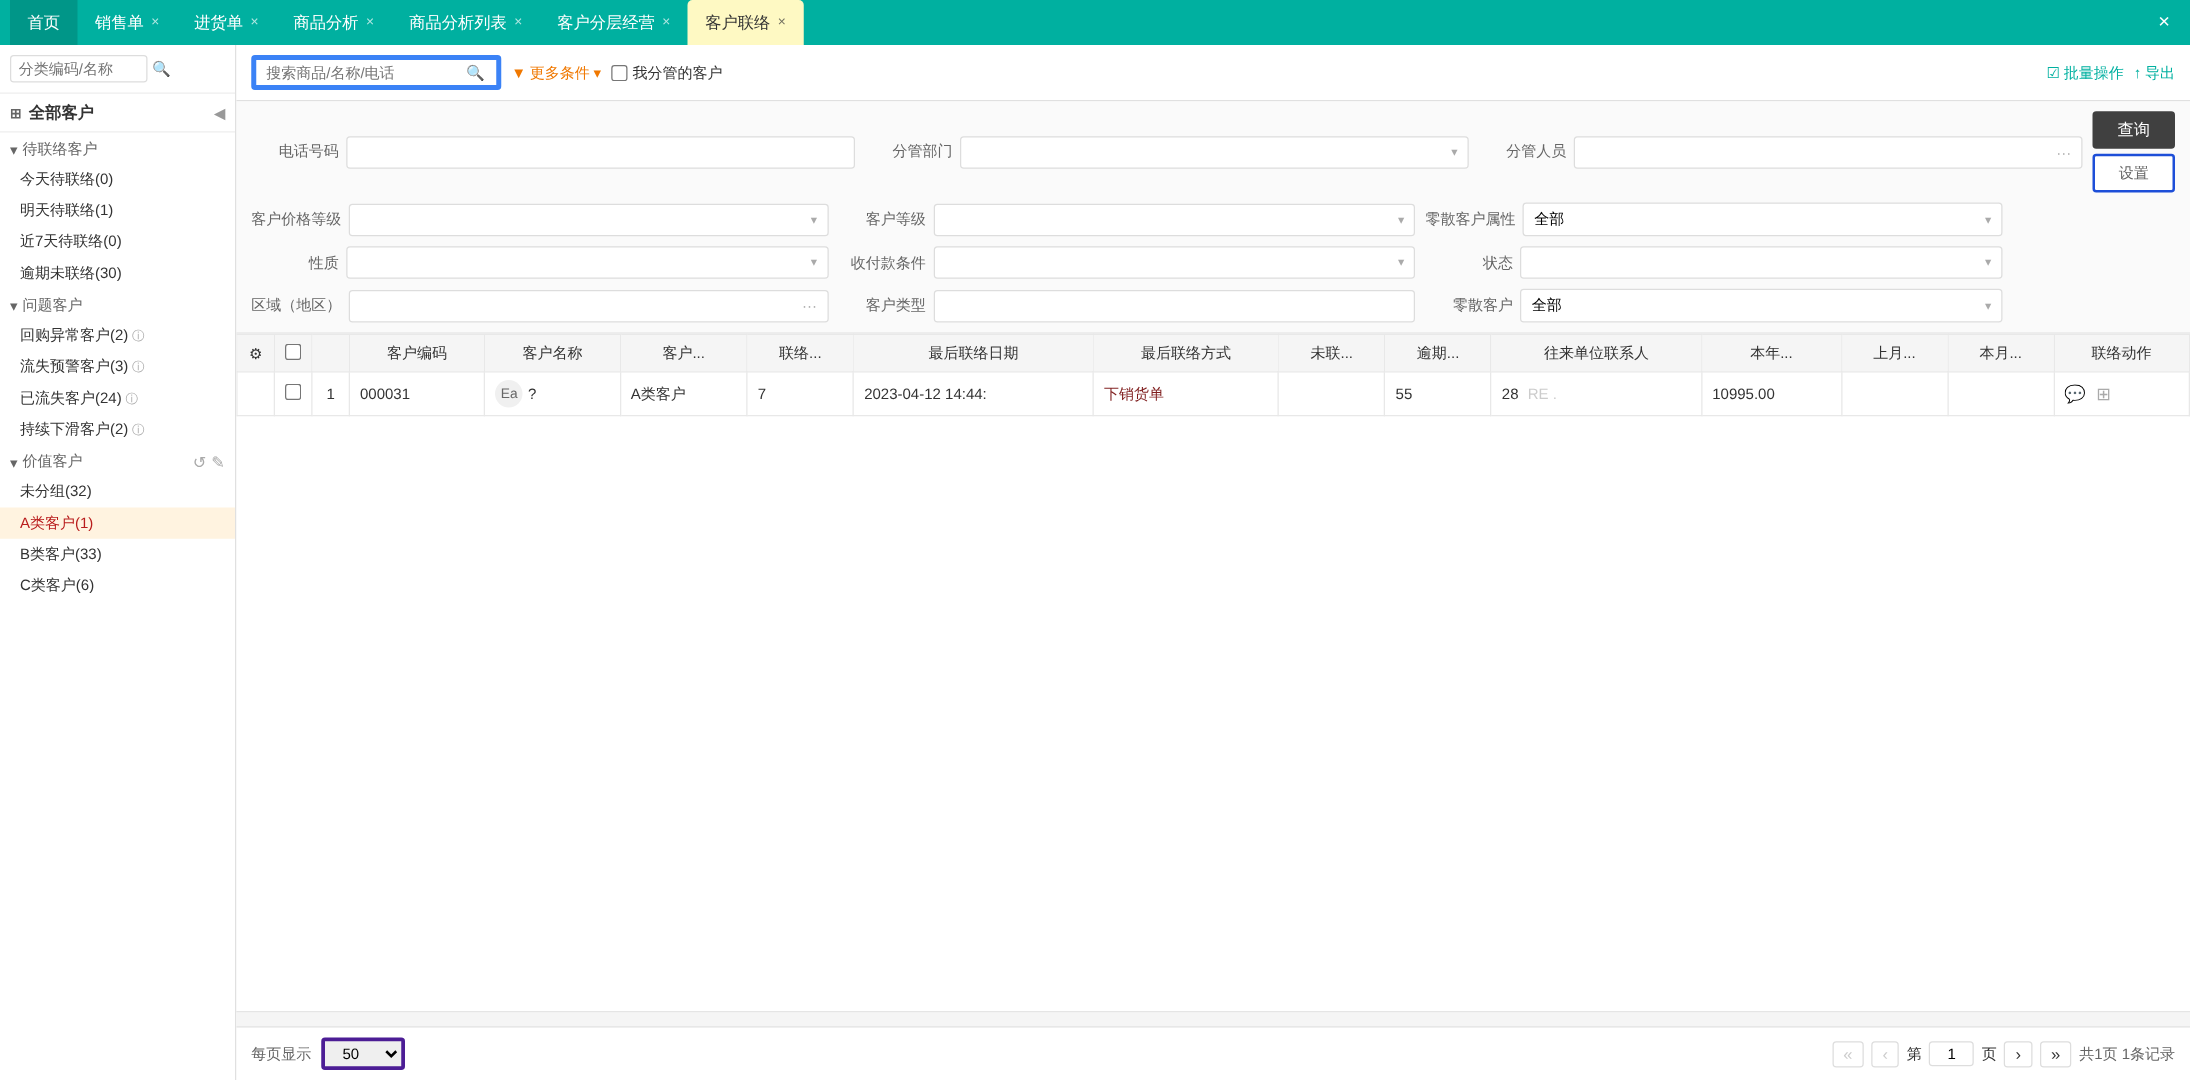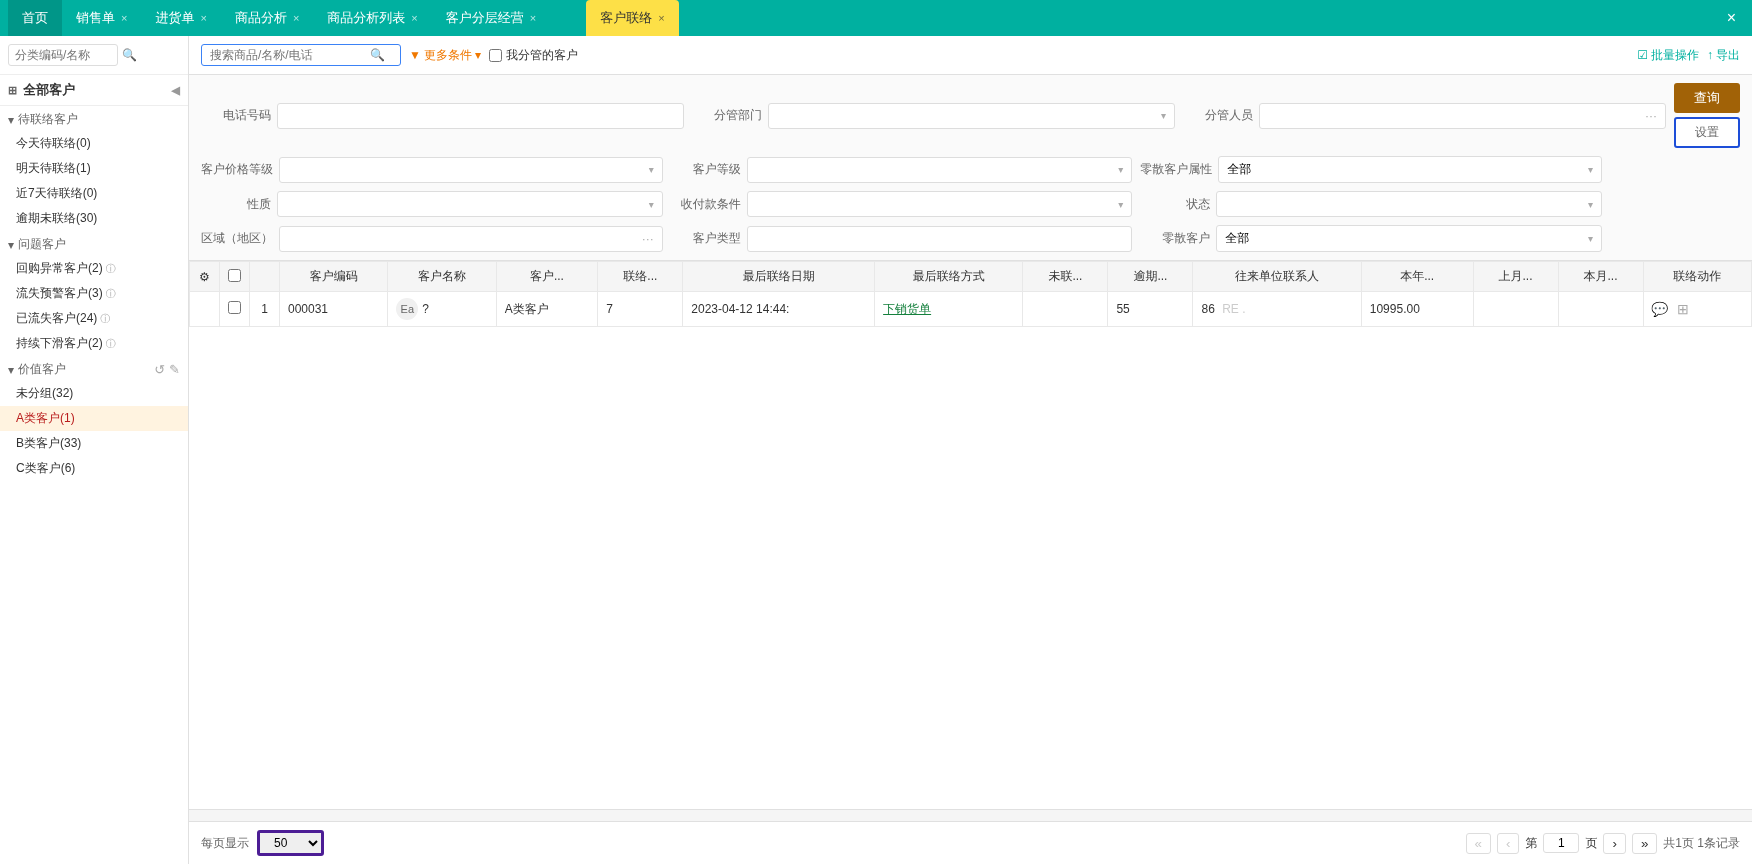--- a/index.html
+++ b/index.html
@@ -9,21 +9,21 @@
     .top-nav {
       display: flex; align-items: center;
       background: #00b0a0; height: 36px;
       padding: 0 8px; gap: 0;
     }
     .nav-item {
       color: #fff; padding: 0 14px; height: 36px; display: flex; align-items: center;
       cursor: pointer; font-size: 13px; white-space: nowrap; position: relative;
     }
     .nav-item.home { background: #009688; }
-    .nav-item.active { background: #fde047; color: #333; border-radius: 4px 4px 0 0; margin-left: 36px; }
+    .nav-item.active { background: #fef9c3; color: #333; border-radius: 4px 4px 0 0; }
     .nav-item .close-btn { margin-left: 6px; font-size: 11px; opacity: 0.7; }
     .nav-close-all { color: #fff; margin-left: auto; font-size: 16px; cursor: pointer; padding: 0 8px; }
 
     
     .main-layout { display: flex; height: calc(864px - 36px); }
 
     
     .sidebar {
       width: 189px; background: #fff; border-right: 1px solid #e0e0e0;
       display: flex; flex-direction: column; overflow-y: auto; flex-shrink: 0;
@@ -62,21 +62,21 @@
       flex: 1; display: flex; flex-direction: column; overflow: hidden;
     }
 
     
     .filter-bar {
       background: #fff; padding: 8px 12px;
       border-bottom: 1px solid #e0e0e0;
       display: flex; align-items: center; gap: 8px;
     }
     .filter-search-input {
-      display: flex; align-items: center; border: 1px solid #3b82f6;
+      display: flex; align-items: center; border: 4px solid #3b82f6;
       border-radius: 3px; padding: 3px 8px; width: 200px;
     }
     .filter-search-input input {
       border: none; outline: none; font-size: 12px; width: 160px;
     }
     .filter-more { color: #f07800; cursor: pointer; display: flex; align-items: center; gap: 3px; }
     .filter-my-customers { display: flex; align-items: center; gap: 4px; color: #333; cursor: pointer; }
     .filter-actions { margin-left: auto; display: flex; gap: 8px; align-items: center; }
     .btn-batch { color: #00b0a0; cursor: pointer; display: flex; align-items: center; gap: 3px; }
     .btn-export { color: #00b0a0; cursor: pointer; display: flex; align-items: center; gap: 3px; }
@@ -92,21 +92,21 @@
     }
     .filter-label { color: #666; white-space: nowrap; min-width: 70px; text-align: right; }
     .filter-input {
       flex: 1; border: 1px solid #ddd; border-radius: 3px; padding: 4px 8px;
       font-size: 12px; outline: none; background: #fff; cursor: pointer;
       display: flex; align-items: center; justify-content: space-between; min-height: 26px;
     }
     .filter-input .caret { color: #aaa; font-size: 10px; }
     .filter-input .dots { color: #aaa; font-size: 12px; }
     .btn-query {
-      background: #a16207; color: #fff; border: none; border-radius: 3px;
+      background: #404040; color: #fff; border: none; border-radius: 3px;
       padding: 6px 20px; cursor: pointer; font-size: 13px; align-self: flex-start;
     }
     .btn-settings {
       background: #fff; color: #666; border: 2px solid #1d4ed8; border-radius: 3px;
       padding: 5px 16px; cursor: pointer; font-size: 12px;
     }
     .btn-group { display: flex; flex-direction: column; gap: 4px; align-self: flex-start; }
 
     
     .table-container { flex: 1; overflow-x: auto; overflow-y: auto; background: #fff; }
@@ -117,21 +117,21 @@
       font-weight: normal; white-space: nowrap; position: sticky; top: 0;
       background: #f5f5f5; z-index: 1;
     }
     td {
       border: 1px solid #e8e8e8; padding: 6px 8px; font-size: 12px; color: #333;
       white-space: nowrap;
     }
     .col-settings { width: 30px; text-align: center; }
     .col-check { width: 30px; text-align: center; }
     .col-index { width: 30px; text-align: center; }
-    .link-text { color: #15803d; cursor: pointer; text-decoration: underline; }
+    .link-text { color: #7f1d1d; cursor: pointer; }
     .row-actions { display: flex; gap: 8px; align-items: center; }
     .row-action-icon { color: #aaa; cursor: pointer; font-size: 14px; }
 
     
     .pagination-bar {
       background: #fff; border-top: 1px solid #e0e0e0;
       padding: 8px 12px; display: flex; align-items: center; gap: 8px;
       font-size: 12px; color: #333;
     }
     .page-size-label { color: #666; }
@@ -439,21 +439,21 @@
             </td>
             <td>A类客户</td>
             <td>7</td>
             <td>2023-04-12 14:44:</td>
             <td>
               <span class="link-text">下销货单</span>
             </td>
             <td></td>
             <td>55</td>
             <td>
-              <span>86</span>
+              <span>28</span>
               <span style="color:#ccc; margin-left:4px;">RE .</span>
             </td>
             <td>10995.00</td>
             <td></td>
             <td></td>
             <td>
               <div class="row-actions">
                 <span class="row-action-icon" title="联络">💬</span>
                 <span class="row-action-icon" title="更多">⊞</span>
               </div>

